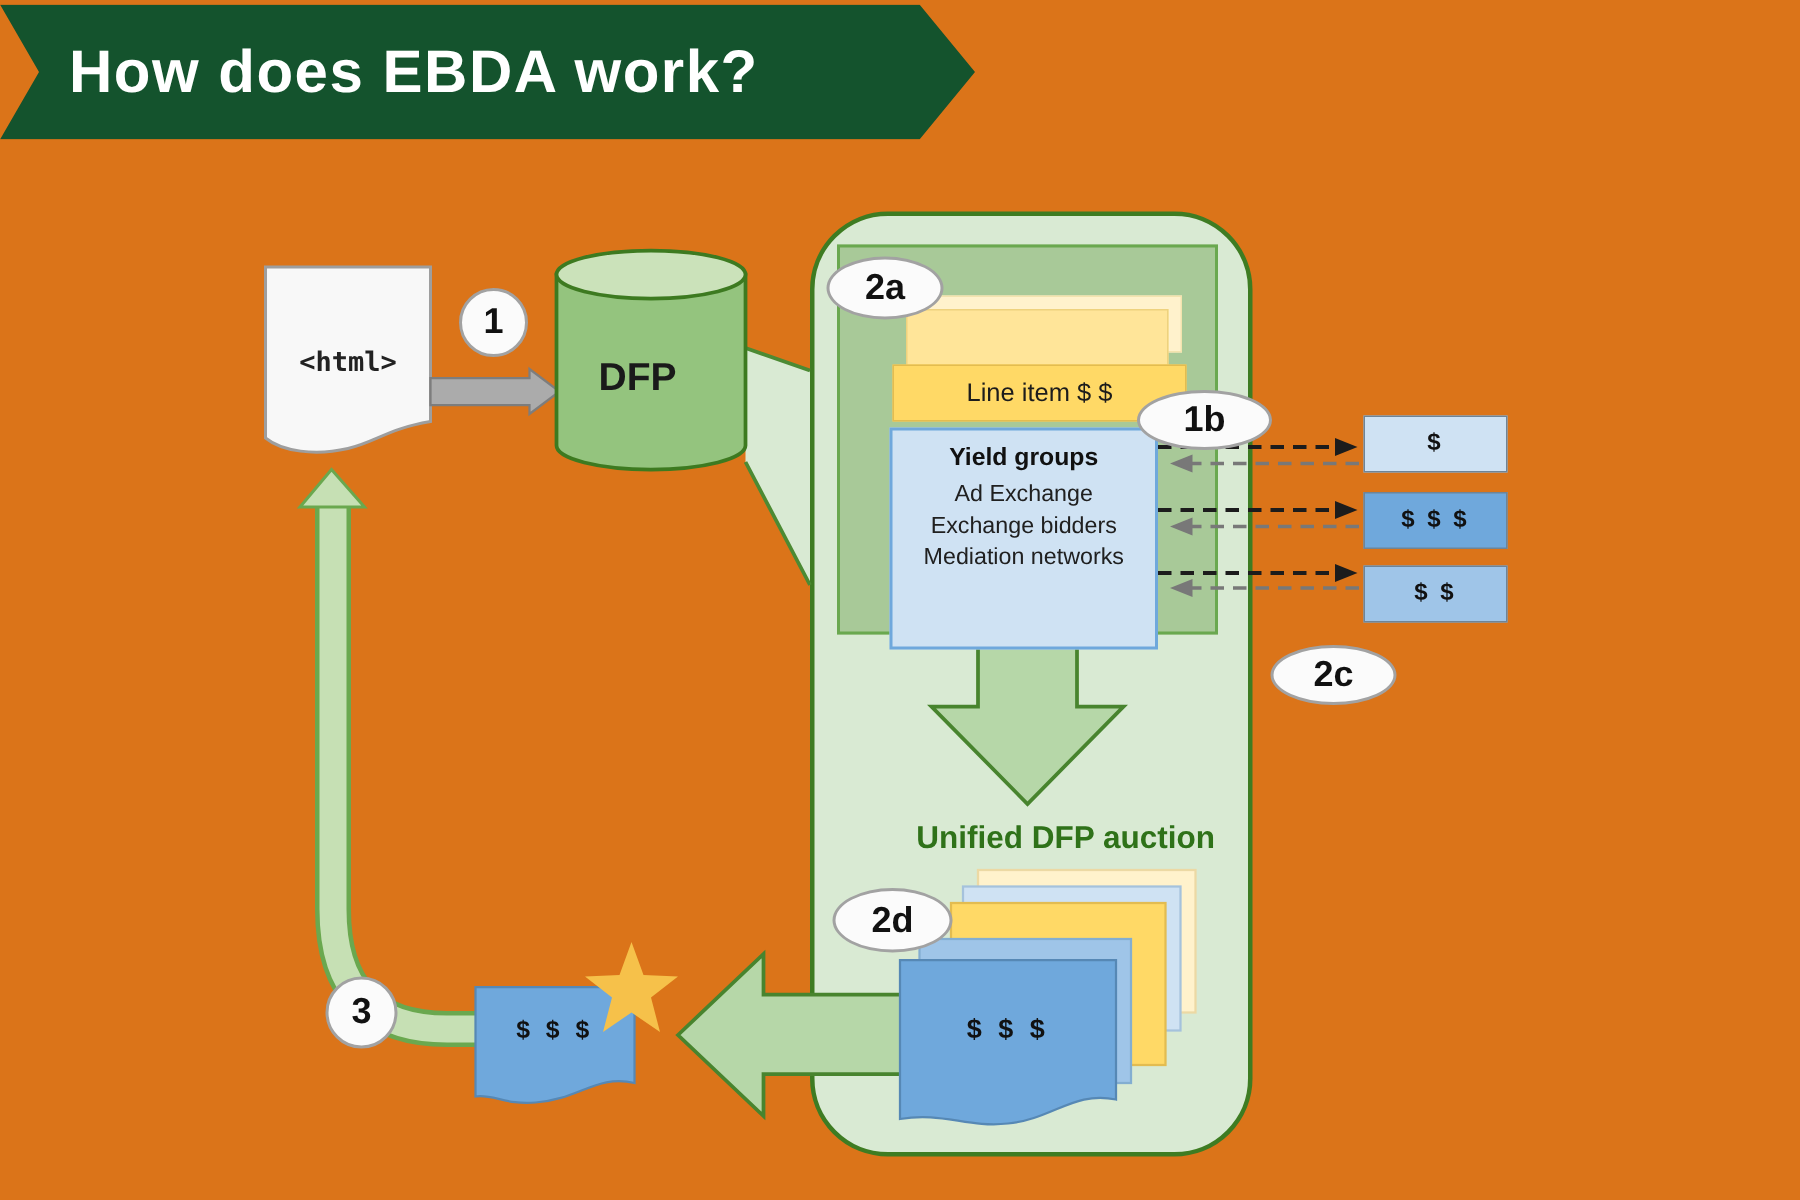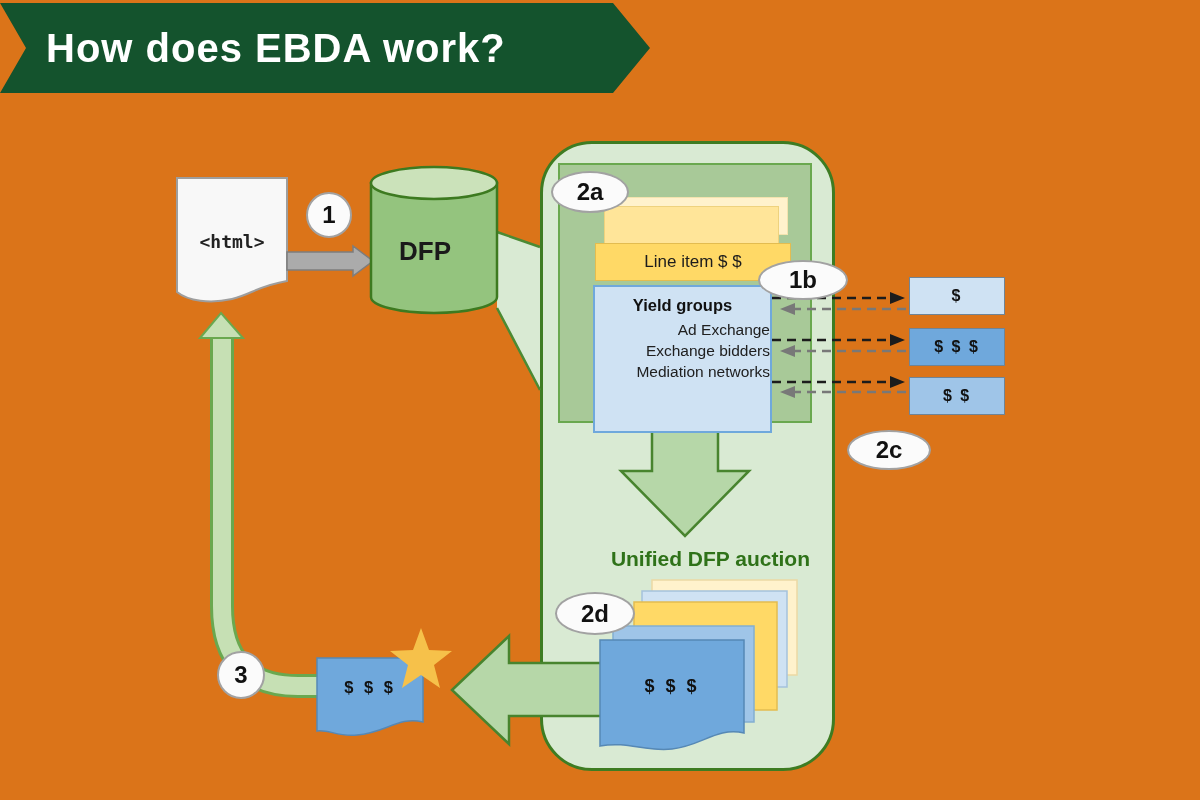--- a/index.html
+++ b/index.html
@@ -24,21 +24,21 @@
   .ov{position:absolute;z-index:4;box-sizing:border-box;}
   .card{border:1.5px solid;}
   .yellow-back {left:613px;top:197px;width:175px;height:38px;background:#FFF2CC;border-color:#F3E3AE;}
   .yellow-mid  {left:604px;top:206px;width:175px;height:38px;background:#FFE599;border-color:#EED27E;}
   .yellow-front{left:595px;top:215px;width:196px;height:38px;background:#FFD966;border-color:#E3BC50;
     display:flex;align-items:center;justify-content:center;font-size:17px;color:#1C1C1C;margin-top:28px;}
 
   .yield-box{left:593px;top:285px;width:179px;height:148px;background:#CFE2F3;border:2px solid #6FA8DC;
     text-align:center;padding-top:9px;}
   .yield-box .yg-title{font-weight:700;font-size:16.5px;color:#111;margin-bottom:4px;}
-  .yield-box .yg-item{font-size:15.5px;line-height:21px;color:#202020;text-align:right;}
+  .yield-box .yg-item{font-size:15.5px;line-height:21px;color:#202020;}
 
   .bid-box{width:96px;height:38px;border:1.5px solid #6F8496;display:flex;align-items:center;
     justify-content:center;font-size:16px;font-weight:600;color:#111;letter-spacing:2px;}
   .bid-1{left:909px;top:277px;background:#CFE2F3;}
   .bid-2{left:909px;top:328px;background:#6FA8DC;}
   .bid-3{left:909px;top:377px;background:#9FC5E8;}
 
   .unified-label{left:560px;top:547px;width:250px;text-align:right;font-weight:700;
     font-size:21px;color:#2F7219;}
 

